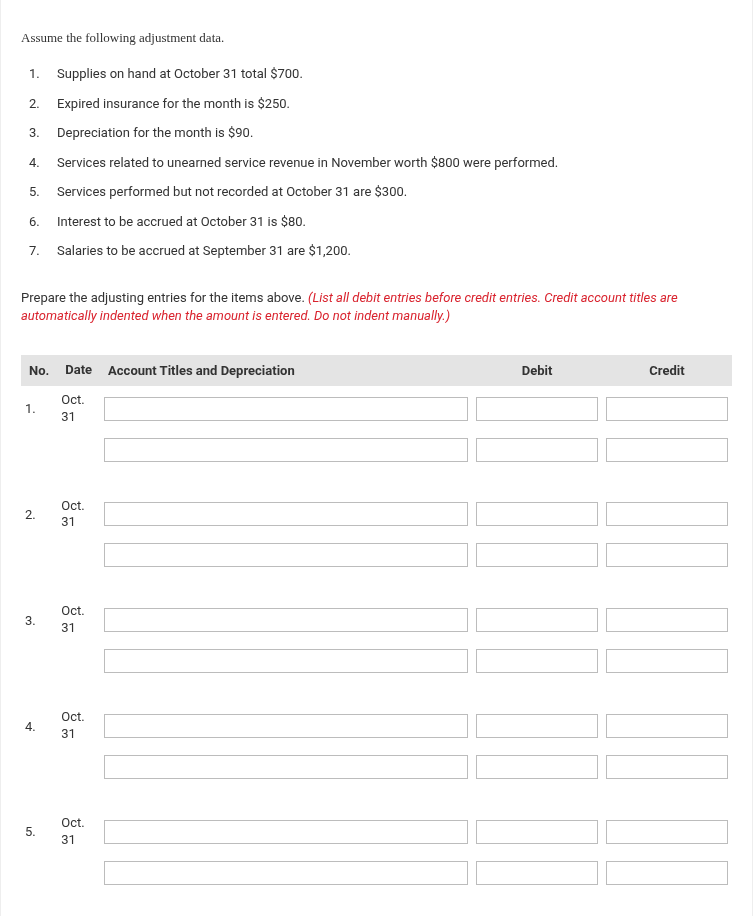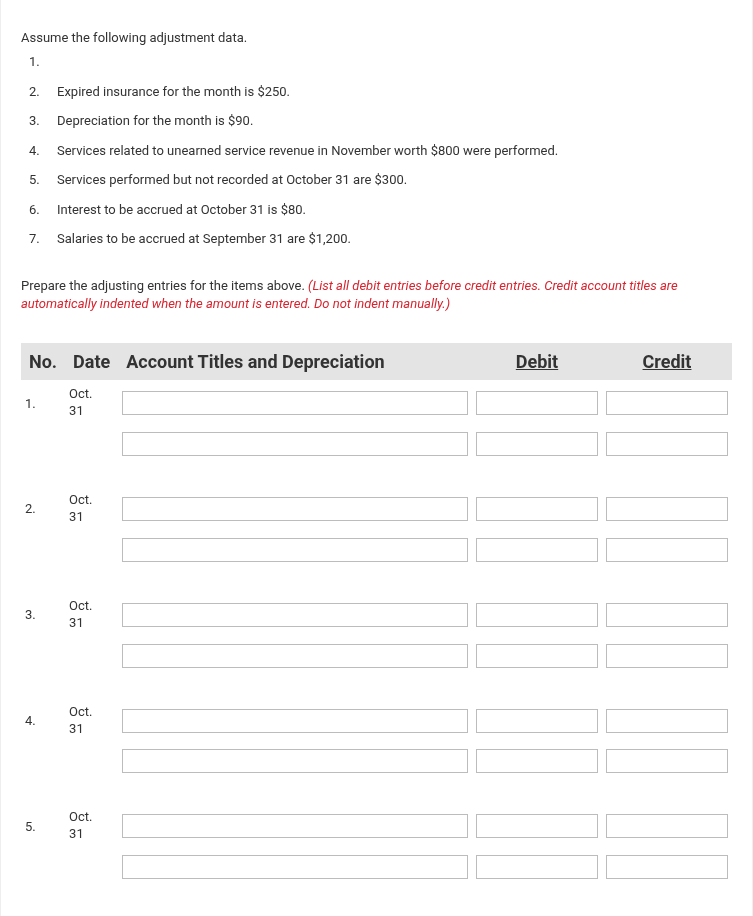--- a/index.html
+++ b/index.html
@@ -11,21 +11,22 @@
     color: #333;
     background: #fff;
   }
   .page {
     width: 753px;
     padding: 30px 20px 20px 20px;
     border-left: 1px solid #eee;
     border-right: 1px solid #eee;
   }
   .intro {
-    margin-bottom: 7px;
+    margin-bottom: 18px;
+    font-family: Liberation Serif, serif;
   }
   ol.adjust-list {
     padding-left: 0;
     margin: 0 0 28px 8px;
     list-style: none;
   }
   ol.adjust-list li {
     display: flex;
     align-items: baseline;
     margin-bottom: 10px;
@@ -45,26 +46,25 @@
   }
   table.journal {
     width: 100%;
     border-collapse: collapse;
   }
   table.journal thead th {
     background: #e4e4e4;
     font-weight: 700;
     text-align: left;
     padding: 7px 8px;
-    font-size: 18px;
+    font-size: 13px;
   }
   table.journal thead th.debit,
   table.journal thead th.credit {
     text-align: center;
-    text-decoration: underline;
   }
   table.journal td {
     padding: 6px 4px;
     vertical-align: middle;
   }
   .no-cell { width: 30px; text-align: left; padding-left:8px;}
   .date-cell { width: 42px; line-height:1.3;margin-top:42px;}
   .acct-cell { }
   .debit-cell { width: 130px; }
   .credit-cell { width: 130px; }
@@ -81,20 +81,21 @@
 </head>
 <body>
 
 <div class="page">
 
   <div class="intro">Assume the following adjustment data.</div>
 
   <ol class="adjust-list">
     <li>
         <span class="num">1.</span>
+        <span>Supplies on hand at October 31 total $700.</span>
       </li>
     <li>
         <span class="num">2.</span>
         <span>Expired insurance for the month is $250.</span>
       </li>
     <li>
         <span class="num">3.</span>
         <span>Depreciation for the month is $90.</span>
       </li>
     <li>

